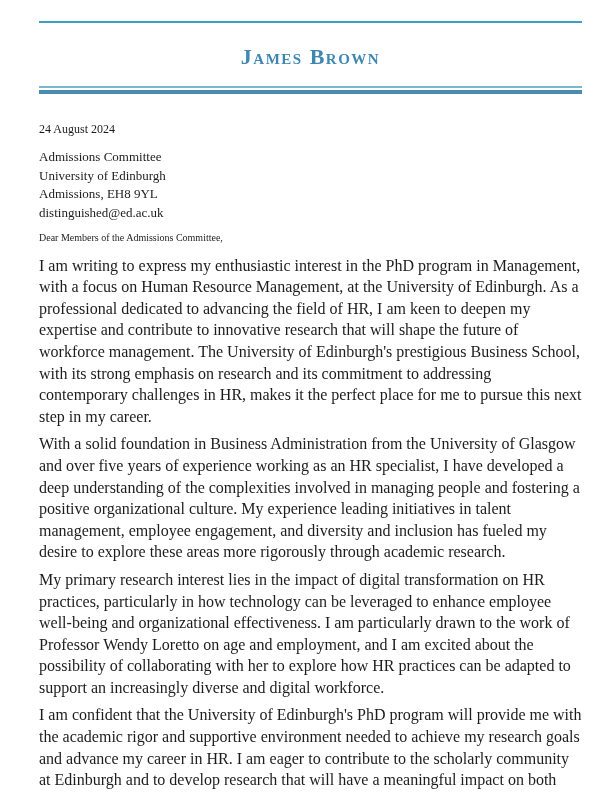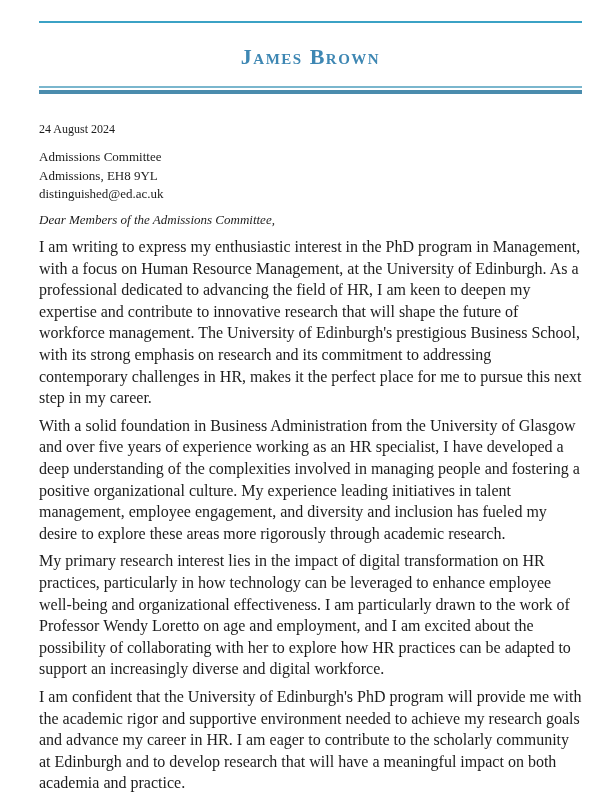--- a/index.html
+++ b/index.html
@@ -67,23 +67,22 @@
   }
   .recipient-block {
     margin-top: 12px;
   }
   .recipient-line {
     font-size: 13px;
     line-height: 18.5px;
   }
   .salutation {
     margin: 5px 0 0 0;
-    font-size: 13px;
+    font-size: 10px;
     line-height: 21.6px;
-    font-style: italic;
   }
   p.body-par {
     margin: 6px 0 0 0;
     font-size: 16px;
     line-height: 21.6px;
     text-align: left;
   }
   .closing {
     margin: 0;
     font-size: 14px;
@@ -108,20 +107,21 @@
   <div class="rule-double">
     <div class="rule-thin"></div>
     <div class="rule-thick"></div>
   </div>
 
 
   <div class="date-line">24 August 2024</div>
 
   <div class="recipient-block">
     <div class="recipient-line">Admissions Committee</div>
+    <div class="recipient-line">University of Edinburgh</div>
     <div class="recipient-line">Admissions, EH8 9YL</div>
     <div class="recipient-line">distinguished@ed.ac.uk</div>
   </div>
 
   <p class="salutation">Dear Members of the Admissions Committee,</p>
 
   <p class="body-par">I am writing to express my enthusiastic interest in the PhD program in Management, with a focus on Human Resource Management, at the University of Edinburgh. As a professional dedicated to advancing the field of HR, I am keen to deepen my expertise and contribute to innovative research that will shape the future of workforce management. The University of Edinburgh's prestigious Business School, with its strong emphasis on research and its commitment to addressing contemporary challenges in HR, makes it the perfect place for me to pursue this next step in my career.</p>
 
   <p class="body-par">With a solid foundation in Business Administration from the University of Glasgow and over five years of experience working as an HR specialist, I have developed a deep understanding of the complexities involved in managing people and fostering a positive organizational culture. My experience leading initiatives in talent management, employee engagement, and diversity and inclusion has fueled my desire to explore these areas more rigorously through academic research.</p>
 

